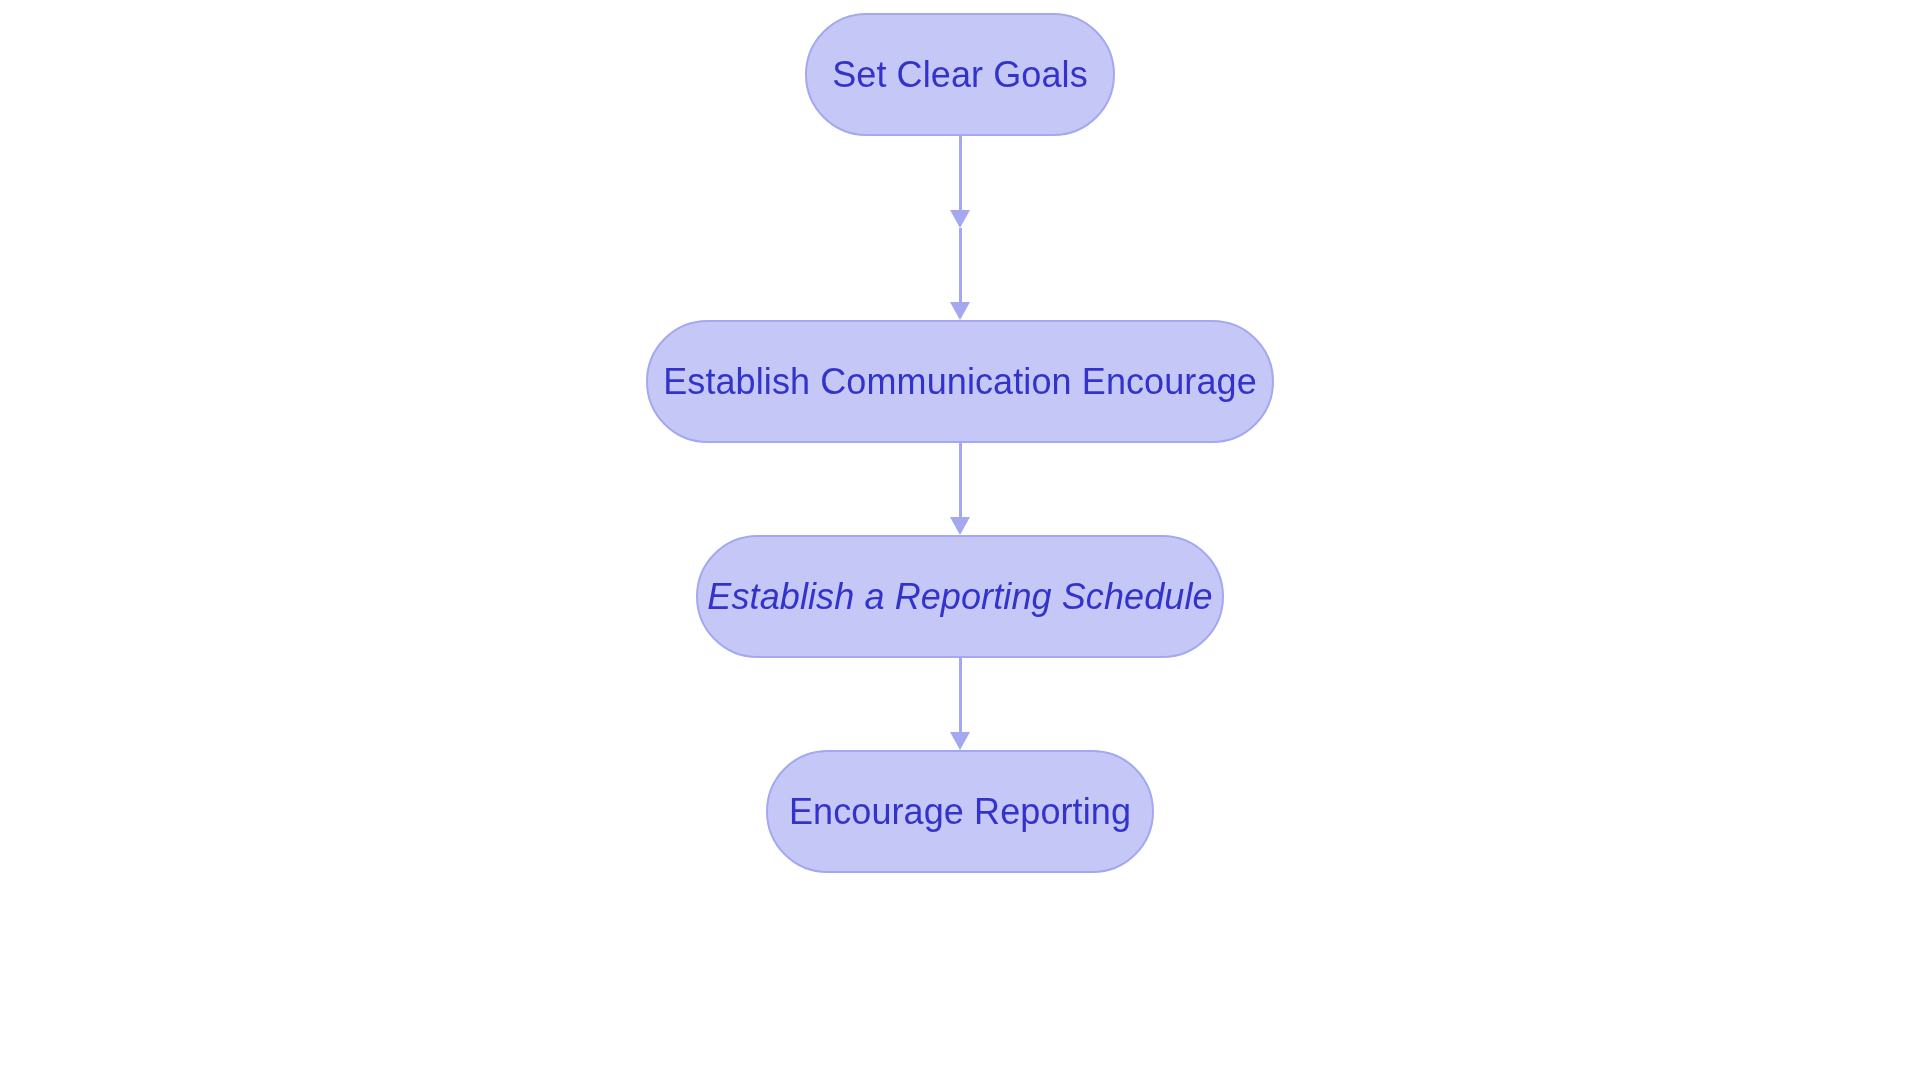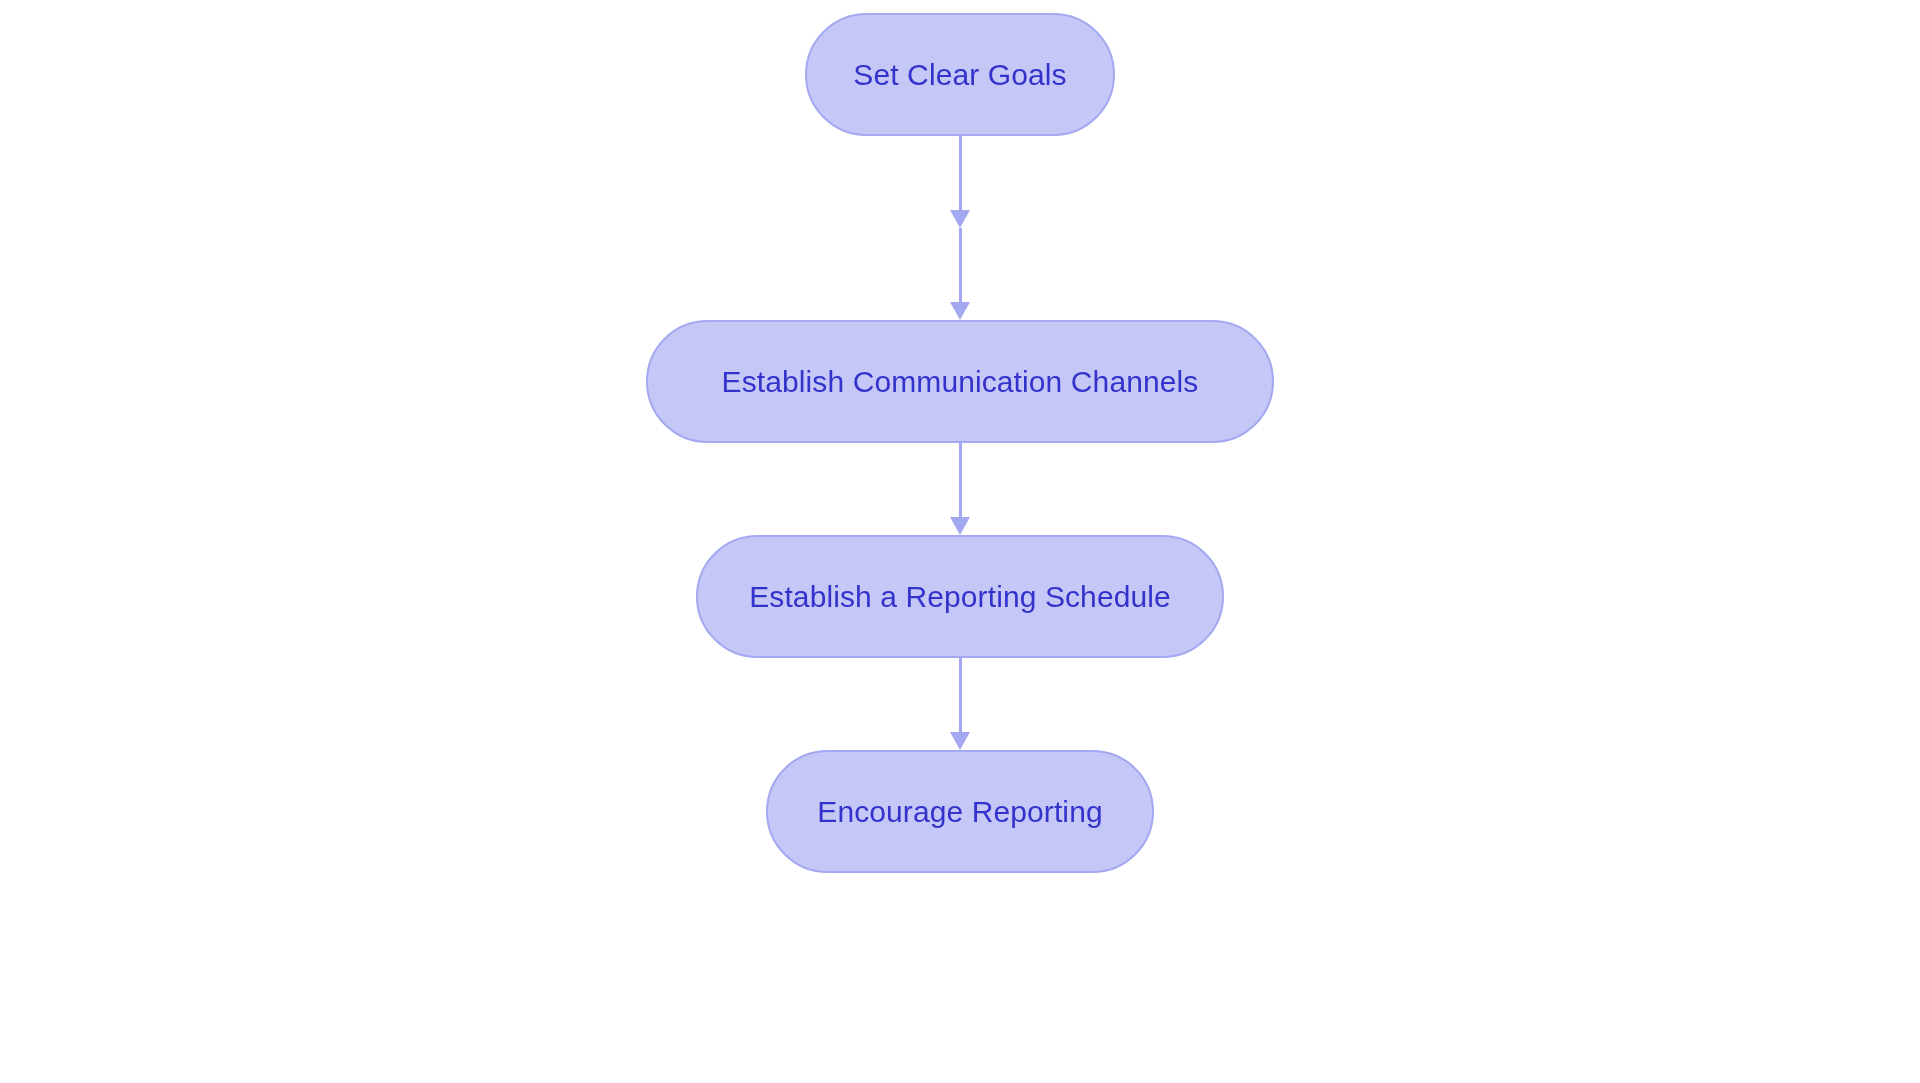--- a/index.html
+++ b/index.html
@@ -35,21 +35,21 @@
   .node {
     box-sizing: border-box;
     display: flex;
     align-items: center;
     justify-content: center;
     background: #c5c8f7;
     border: 2px solid #a3a8f0;
     border-radius: 999px;
     color: #3333cc;
     font-family: "Liberation Sans", sans-serif;
-    font-size: 30px;
+    font-size: 36px;
     font-weight: 400;
     letter-spacing: 0.1px;
     line-height: 1;
     white-space: nowrap;
     text-align: center;
     height: 123px;
   }
 
   .connector {
     position: relative;
@@ -90,31 +90,31 @@
   </div>
 
 
   <div class="connector" style="height:92px;">
     <div class="line"></div>
     <div class="arrowhead"></div>
   </div>
 
   <div class="flow-row">
     <div class="node" style="width: 628px;">
-      <span>Establish Communication Channels</span>
+      <span>Establish Communication Encourage</span>
     </div>
   </div>
 
   <div class="connector" style="height:92px;">
     <div class="line"></div>
     <div class="arrowhead"></div>
   </div>
 
   <div class="flow-row">
-    <div class="node" style="width: 528px;">
+    <div class="node" style="width: 528px; font-style: italic;">
       <span>Establish a Reporting Schedule</span>
     </div>
   </div>
 
   <div class="connector" style="height:92px;">
     <div class="line"></div>
     <div class="arrowhead"></div>
   </div>
 
   <div class="flow-row">

